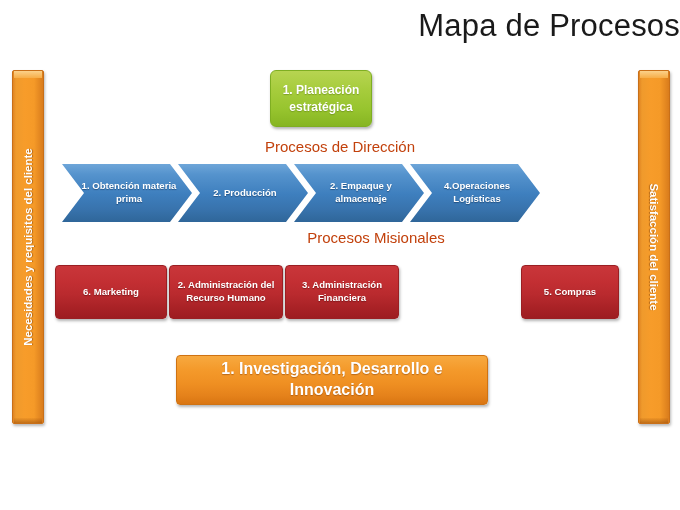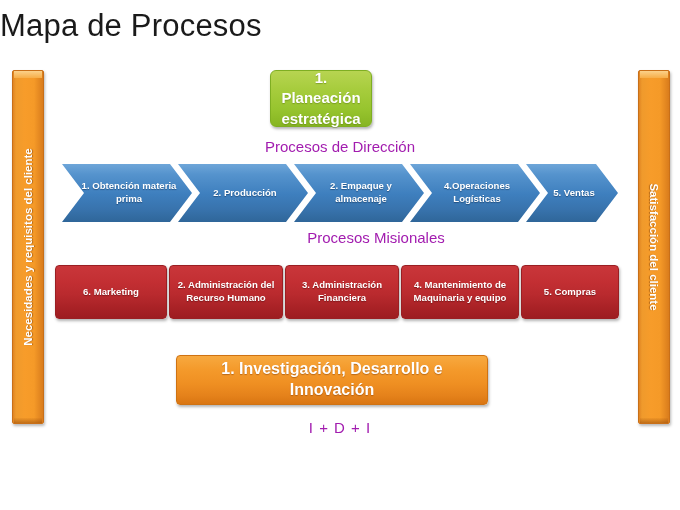--- a/index.html
+++ b/index.html
@@ -19,21 +19,21 @@
     height: 510px;
     background: #ffffff;
   }
 
   
   #title {
     position: absolute;
     left: 0;
     top: 8px;
     width: 680px;
-    text-align: left;
+    text-align: right;
     font-size: 31px;
     color: #1a1a1a;
     font-weight: 400;
     letter-spacing: 0.2px;
   }
 
   
   .side-bar {
     position: absolute;
     top: 70px;
@@ -93,36 +93,36 @@
     background: linear-gradient(to bottom,
         #b7d451 0%, #a6cc3c 35%, #97c42e 70%, #86b522 100%);
     border: 1px solid #7fae22;
     box-shadow: 1px 2px 3px rgba(0,0,0,0.3);
     display: flex;
     align-items: center;
     justify-content: center;
     text-align: center;
   }
   #green-box .box-text {
-    font-size: 15px;
+    font-size: 12px;
     color: #ffffff;
     font-weight: 700;
     line-height: 1.35;
     padding: 0 5px;
     text-shadow: 0 1px 1px rgba(90,120,20,0.5);
   }
 
   
   .section-caption {
     position: absolute;
     width: 680px;
     left: 0;
     text-align: center;
     font-size: 15px;
-    color: #a21caf;
+    color: #c2410c;
     font-weight: 400;
   }
   #caption-direccion  { top: 138px; }
   #caption-misionales { top: 229px; padding-left: 36px; }
   #caption-apoyo      { top: 324px; }
   #caption-idi        { top: 419px; font-size: 15px; letter-spacing: 1px; }
 
   
   #chevron-row {
     position: absolute;
@@ -238,45 +238,38 @@
     </div>
     <div class="chevron" style="left:116px; width:130px;">
       <span class="chev-text">2. Producción</span>
     </div>
     <div class="chevron" style="left:232px; width:130px;">
       <span class="chev-text">2. Empaque y almacenaje</span>
     </div>
     <div class="chevron" style="left:348px; width:130px;">
       <span class="chev-text">4.Operaciones Logísticas</span>
     </div>
-    <div class="chevron" style="left:464px; width:92px;">
-      <span class="chev-text">5. Ventas</span>
-    </div>
   </div>
 
   <div class="section-caption" id="caption-misionales">Procesos Misionales</div>
 
   <div id="red-row">
     <div class="red-box" style="left:0px;   width:110px;">
       <span class="box-text">6. Marketing</span>
     </div>
     <div class="red-box" style="left:114px; width:112px;">
       <span class="box-text">2. Administración del Recurso Humano</span>
     </div>
     <div class="red-box" style="left:230px; width:112px;">
       <span class="box-text">3. Administración Financiera</span>
     </div>
-    <div class="red-box" style="left:346px; width:116px;">
-      <span class="box-text">4. Mantenimiento de Maquinaria y equipo</span>
-    </div>
     <div class="red-box" style="left:466px; width:96px;">
       <span class="box-text">5. Compras</span>
     </div>
   </div>
 
 
   <div id="orange-box">
     <span class="box-text">1. Investigación, Desarrollo e Innovación</span>
   </div>
 
-  <div class="section-caption" id="caption-idi">I + D + I</div>
 
 </div>
 
 </body></html>

